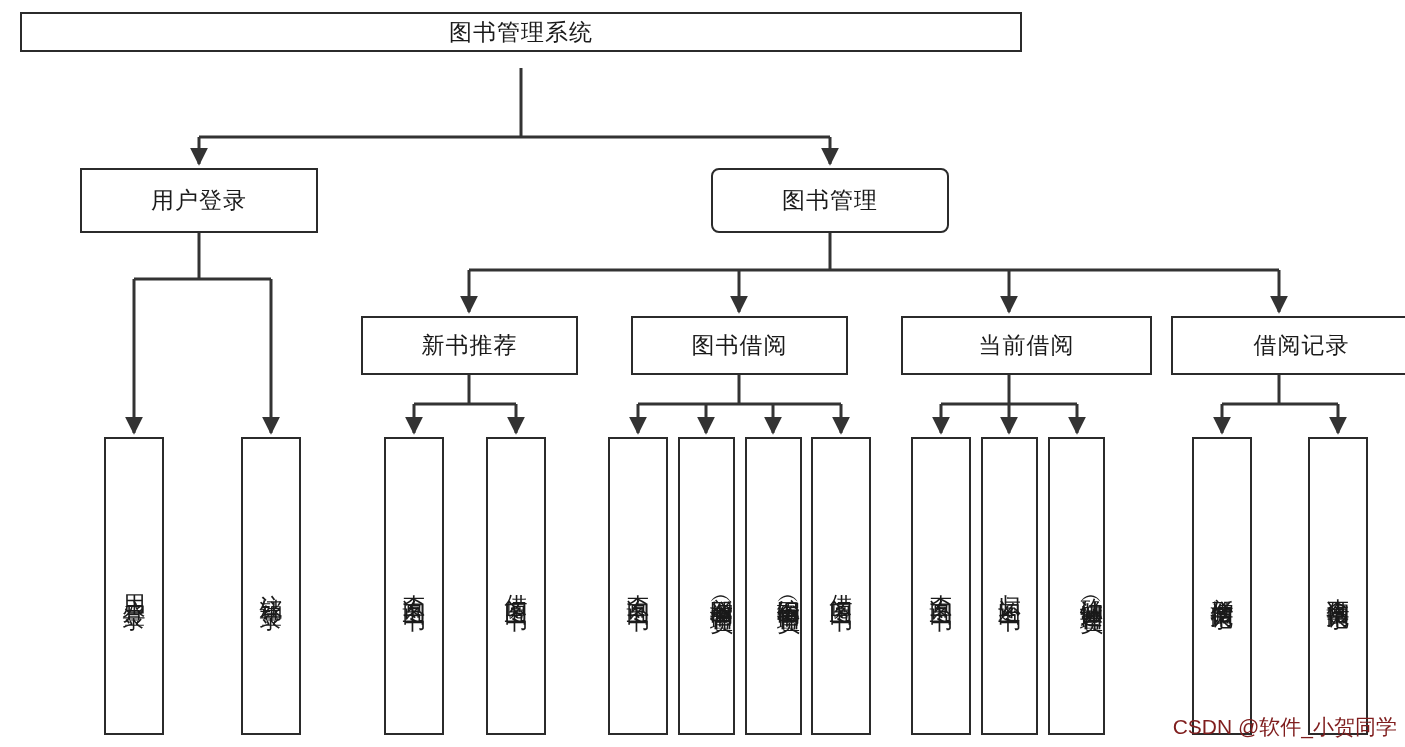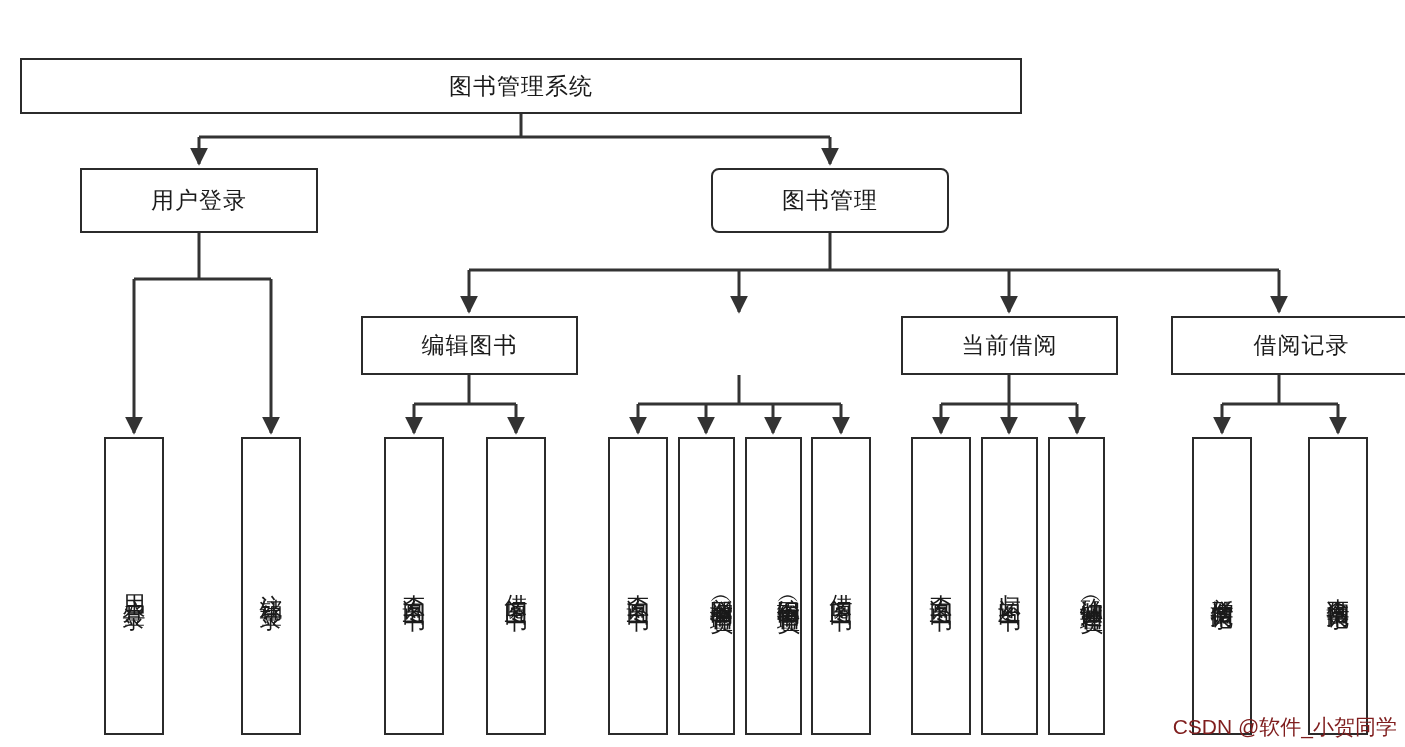--- a/index.html
+++ b/index.html
@@ -114,27 +114,28 @@
       <path d="M 1009 404 L 1009 433" marker-end="url(#arrow)"></path>
       <path d="M 1077 404 L 1077 433" marker-end="url(#arrow)"></path>
 
       <path d="M 1279 375 L 1279 404"></path>
       <path d="M 1222 404 L 1338 404"></path>
       <path d="M 1222 404 L 1222 433" marker-end="url(#arrow)"></path>
       <path d="M 1338 404 L 1338 433" marker-end="url(#arrow)"></path>
     </g>
   </svg>
 
-  <div class="node-box node-h" style="left:20px; top:12px; width:1002px; height:56px;margin-top:46px;">图书管理系统</div>
+  <div class="node-box node-h" style="left:20px; top:12px; width:1002px; height:40px;">图书管理系统</div>
 
   <div class="node-box node-h" style="left:80px; top:168px; width:238px; height:65px;">用户登录</div>
   <div class="node-box node-h" style="left:711px; top:168px; width:238px; height:65px;border-radius:8px;">图书管理</div>
 
-  <div class="node-box node-h" style="left:361px; top:316px; width:217px; height:59px;">编辑图书</div>
-  <div class="node-box node-h" style="left:901px; top:316px; width:217px; height:59px;">当前借阅</div>
+  <div class="node-box node-h" style="left:361px; top:316px; width:217px; height:59px;">新书推荐</div>
+  <div class="node-box node-h" style="left:631px; top:316px; width:217px; height:59px;">图书借阅</div>
+  <div class="node-box node-h" style="left:901px; top:316px; width:251px; height:59px;">当前借阅</div>
   <div class="node-box node-h" style="left:1171px; top:316px; width:261px; height:59px;">借阅记录</div>
 
   <div class="node-box node-v" style="left:104px; top:437px; width:60px; height:298px;">用户登录</div>
   <div class="node-box node-v" style="left:241px; top:437px; width:60px; height:298px;">注销登录</div>
 
   <div class="node-box node-v" style="left:384px; top:437px; width:60px; height:298px;">查询图书</div>
   <div class="node-box node-v" style="left:486px; top:437px; width:60px; height:298px;">借阅图书</div>
 
   <div class="node-box node-v" style="left:608px; top:437px; width:60px; height:298px;">查询图书</div>
   <div class="node-box node-v tight top-align" style="left:678px; top:437px; width:57px; height:298px;">新增图书（管理员）</div>

